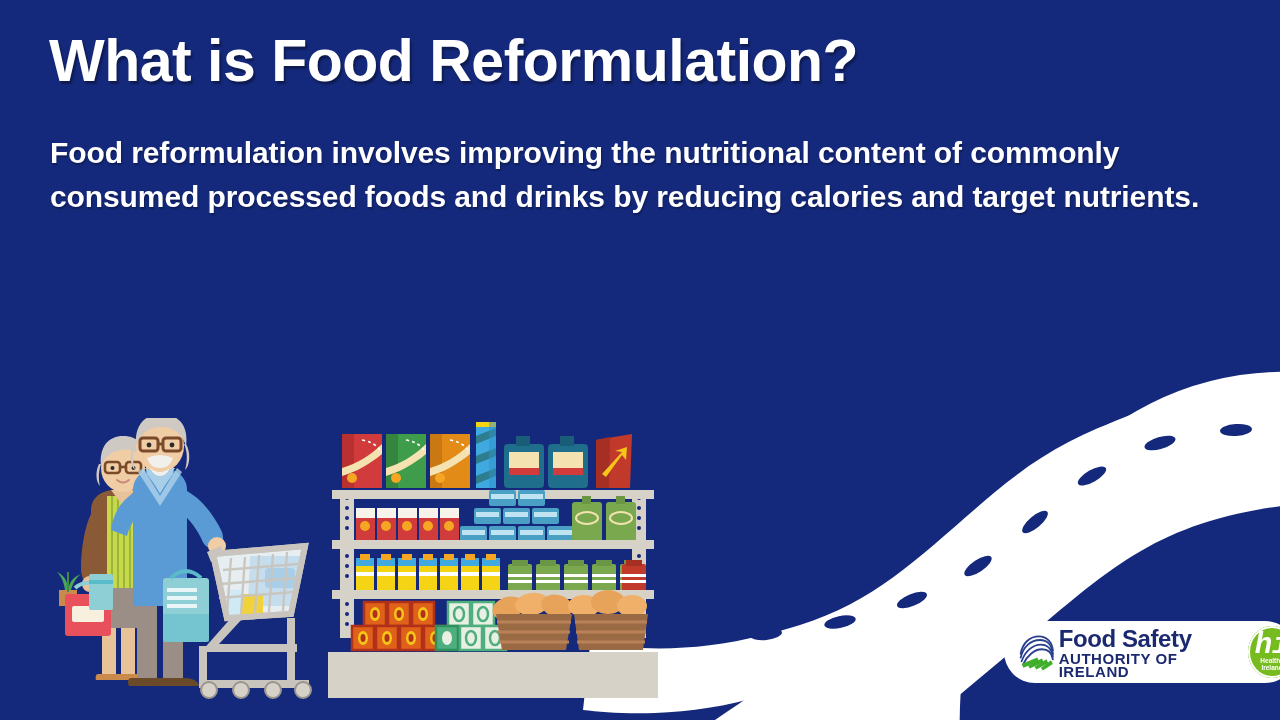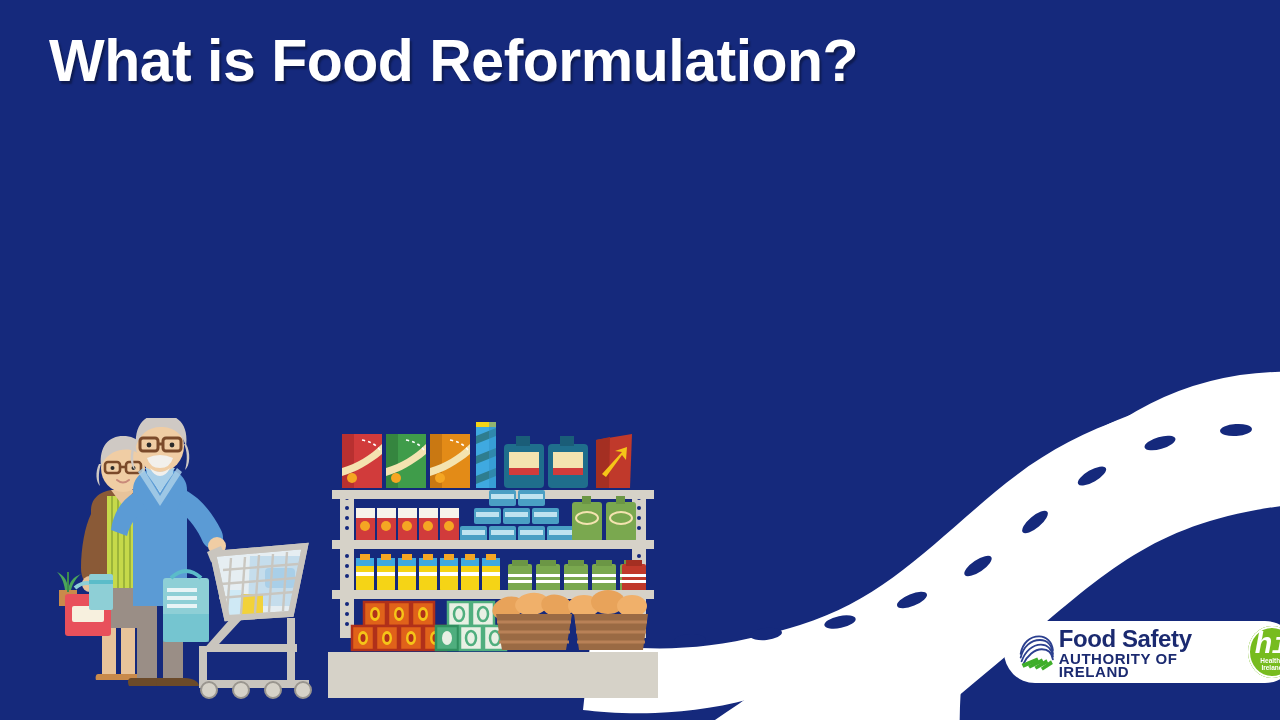--- a/index.html
+++ b/index.html
@@ -169,20 +169,21 @@
       <ellipse cx="840" cy="622" rx="16" ry="6" transform="rotate(-12 840 622)"></ellipse>
       <ellipse cx="766" cy="634" rx="16" ry="6" transform="rotate(-6 766 634)"></ellipse>
       <ellipse cx="690" cy="640" rx="16" ry="6" transform="rotate(-2 690 640)"></ellipse>
       <ellipse cx="614" cy="644" rx="16" ry="6" transform="rotate(0 614 644)"></ellipse>
     </g>
   </svg>
 
   <div id="title">What is Food Reformulation?</div>
 
   <div id="body-block">
+    <p class="para" id="para1">Food reformulation involves improving the nutritional content of commonly consumed processed foods and drinks by reducing calories and target nutrients.</p>
   </div>
 
   <svg id="couple" width="262" height="282" viewBox="0 0 262 282">
 
     <g>
       <rect x="4" y="172" width="18" height="16" fill="#c98a4b"></rect>
       <path d="M13 172 C13 160 6 156 2 154 C6 158 9 164 10 172 Z" fill="#4aa55a"></path>
       <path d="M13 172 C15 160 22 158 26 156 C21 160 18 165 16 172 Z" fill="#4aa55a"></path>
       <path d="M13 174 C13 166 13 160 13 154" stroke="#3d8c4c" stroke-width="2" fill="none"></path>
     </g>

